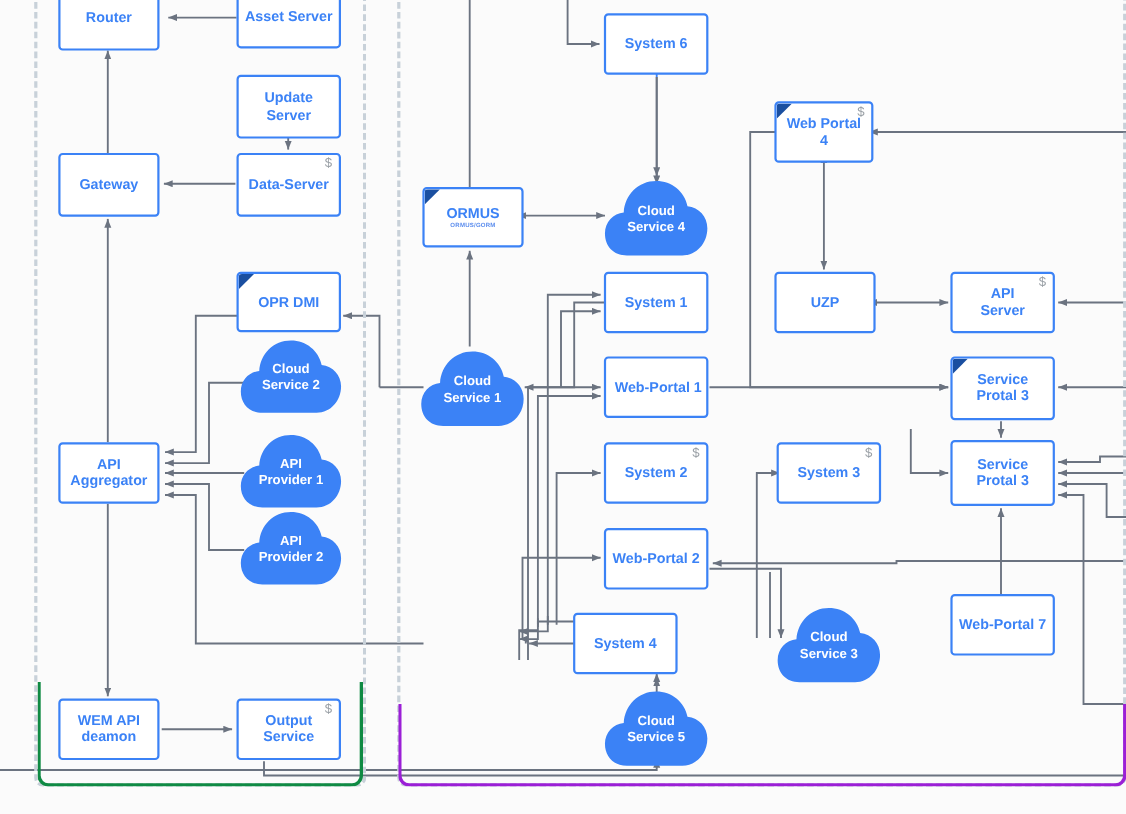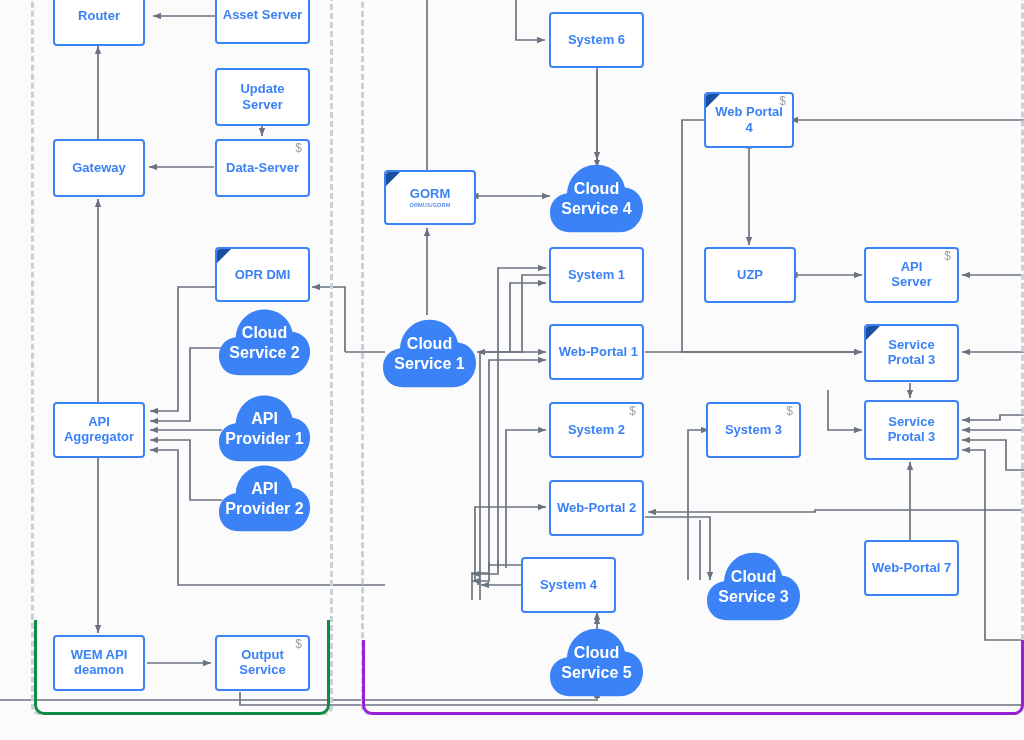--- a/index.html
+++ b/index.html
@@ -66,21 +66,21 @@
   
   .cloud{
     position:absolute;
     z-index:5;
     display:flex;
     align-items:center;
     justify-content:center;
     text-align:center;
     color:#ffffff;
     font-weight:bold;
-    font-size:16px;
+    font-size:12px;
     line-height:1.25;
   }
   .cloud svg{position:absolute;left:0;top:0;width:100%;height:100%;}
   .cloud .ctxt{position:relative;z-index:2;padding-top:4px;}
 
   
   .grp{position:absolute;box-sizing:border-box;z-index:1;}
   .grp-dashed{
     border-left:3px dashed #c8d1d9;
     border-right:3px dashed #c8d1d9;
@@ -298,21 +298,21 @@
     </svg>
     <span class="ctxt">
       <span>API</span><br>
       <span>Provider 2</span>
     </span>
   </div>
 
   <div class="node sub" style="left:384px; top:170px; width:92px; height:55px;">
     <span class="corner"></span>
     <span class="lbl">
-      <span>GORM</span>
+      <span>ORMUS</span>
       <span class="sublbl">ORMUS/GORM</span>
     </span>
   </div>
 
   <div class="cloud" style="left:382px; top:313px; width:95px; height:78px;">
     <svg viewBox="0 0 100 82" preserveAspectRatio="none">
       <path fill="#3b82f6" d="M22,78 C9,78 1,69 1,57 C1,46 9,38 19,37 C20,20 33,7 50,7 C65,7 77,17 80,31 C91,32 99,41 99,52 C99,66 89,78 75,78 Z"></path>
     </svg>
     <span class="ctxt">
       <span>Cloud</span><br>

